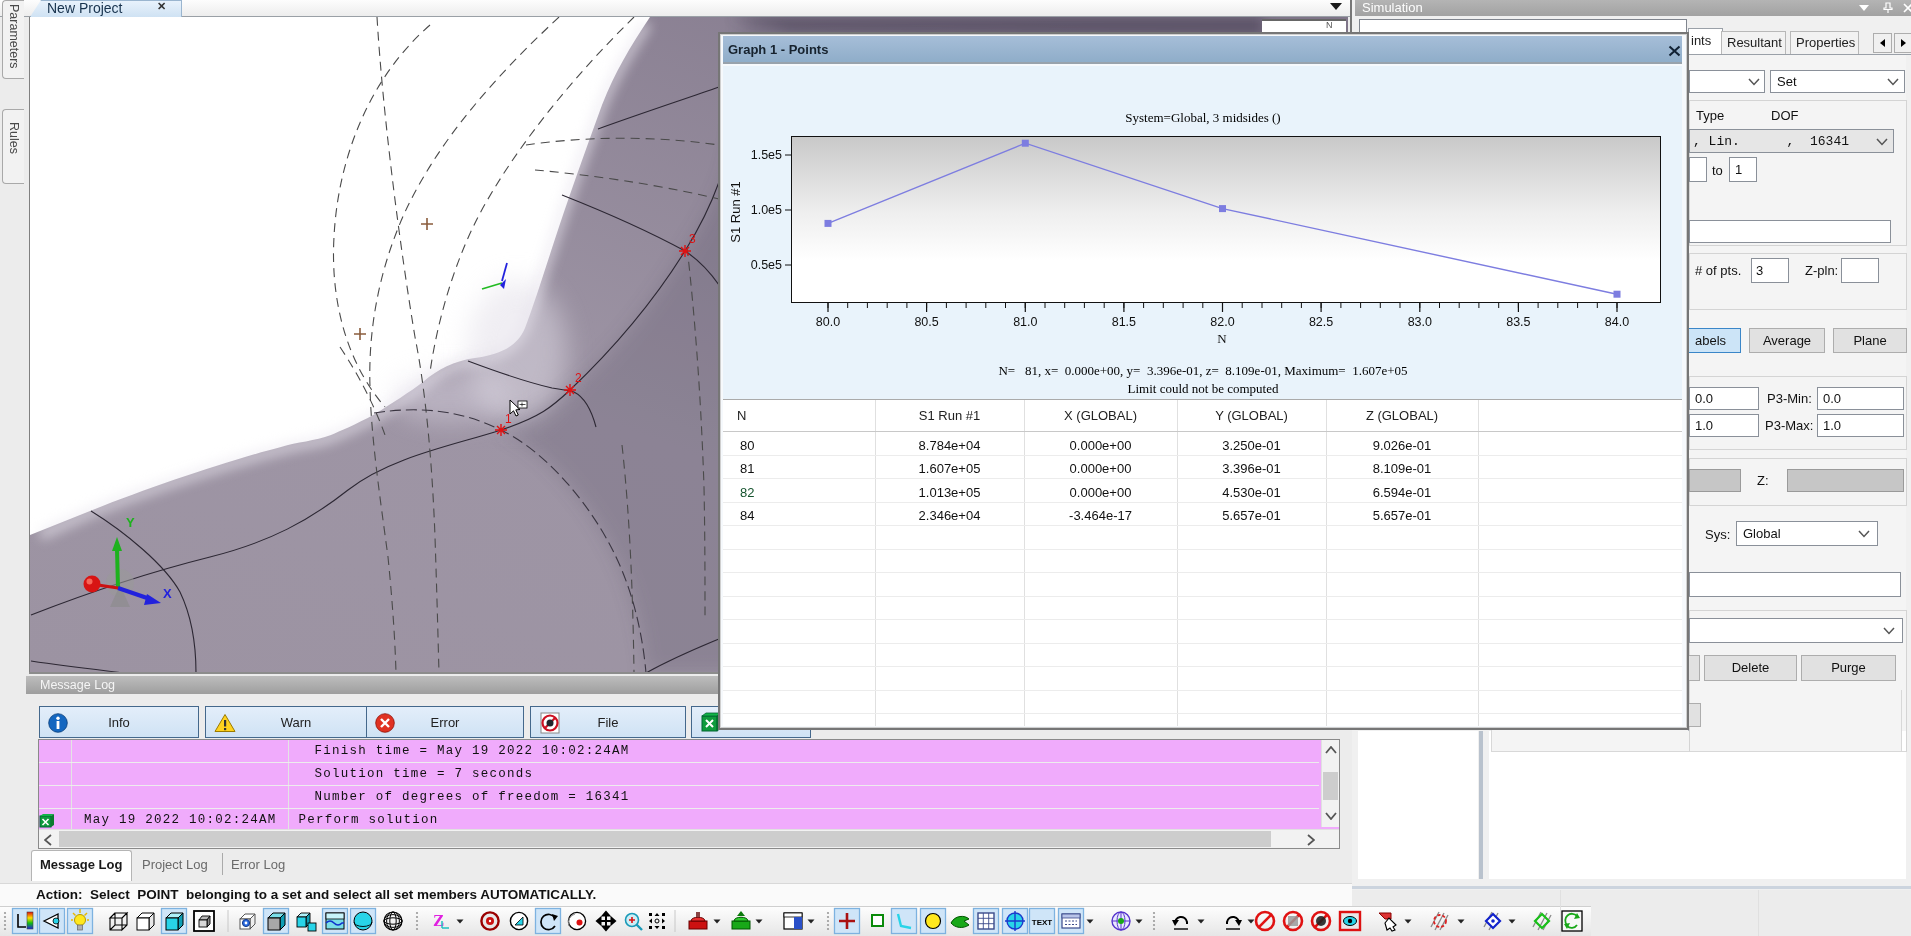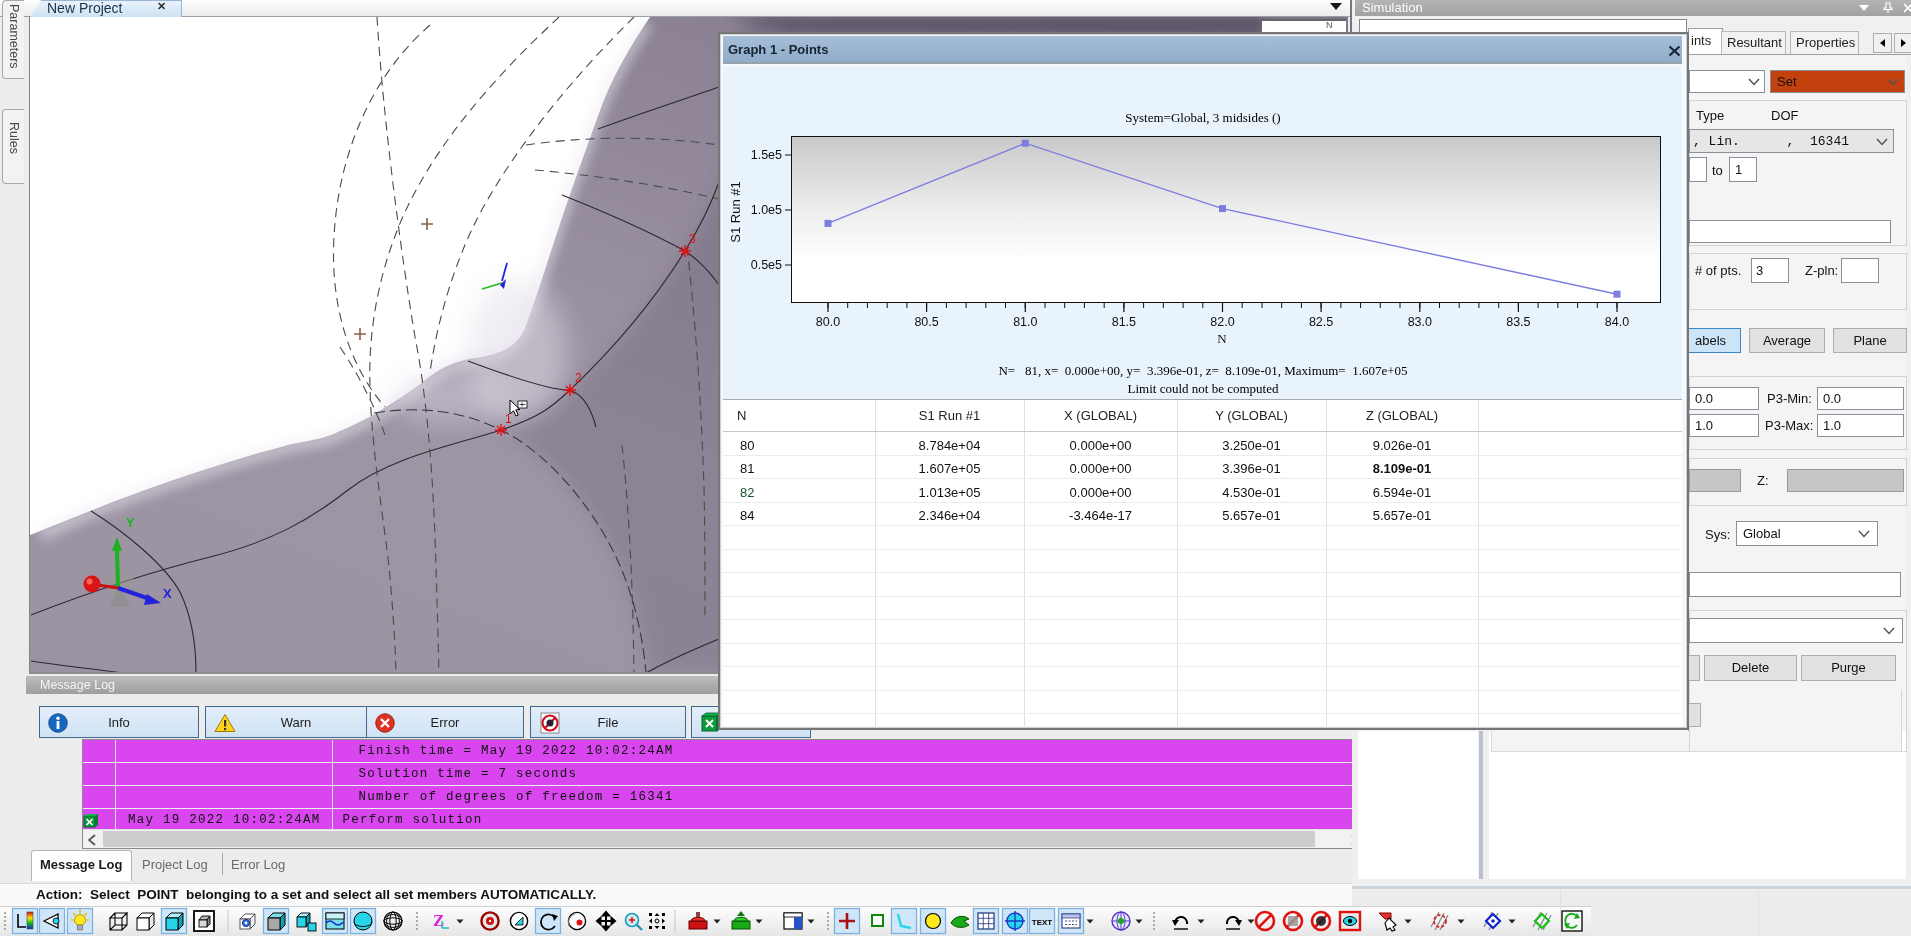--- a/index.html
+++ b/index.html
@@ -162,21 +162,21 @@
 </div>
 <div class="abs bd" style="left:691px;top:706px;width:120px;height:32px;background:linear-gradient(#e3eefa,#cfe2f4);border:1.5px solid #44688c;">
   <svg class="abs" style="left:8px;top:5px;" width="22" height="22">
         <rect x="2" y="4" width="15" height="15" fill="#0f9b3c" stroke="#063" stroke-width="1"></rect>
         <path d="M2,4 L6,1 L21,1 L17,4 Z" fill="#12b447" stroke="#063" stroke-width="0.8"></path>
         <path d="M17,4 L21,1 L21,16 L17,19 Z" fill="#0a7a2e" stroke="#063" stroke-width="0.8"></path>
         <path d="M6,8 L13,15 M13,8 L6,15" stroke="#fff" stroke-width="2"></path>
       </svg>
 </div>
 
-<div class="abs bd" style="left:38px;top:739px;width:1302px;height:110px;background:#d946ef;border:1px solid #8a8a8a;margin-left:44px;">
+<div class="abs bd" style="left:38px;top:739px;width:1302px;height:110px;background:#f0abfc;border:1px solid #8a8a8a;">
 
   <div class="abs" style="left:32px;top:0;width:1px;height:108px;background:#e4e4e4;"></div>
   <div class="abs" style="left:249px;top:0;width:1px;height:108px;background:#e4e4e4;"></div>
   <div class="abs" style="left:0px;top:22px;width:1280px;height:1px;background:#ededed;"></div>
   <div class="abs" style="left:0px;top:45px;width:1280px;height:1px;background:#ededed;"></div>
   <div class="abs" style="left:0px;top:68px;width:1280px;height:1px;background:#ededed;"></div>
   <div style="position:absolute;left:258px;top:4px;font-family:'Liberation Mono',monospace;font-size:12.5px;letter-spacing:1.25px;color:#111;white-space:pre;">  Finish time = May 19 2022 10:02:24AM</div>
   <div style="position:absolute;left:258px;top:27px;font-family:'Liberation Mono',monospace;font-size:12.5px;letter-spacing:1.25px;color:#111;white-space:pre;">  Solution time = 7 seconds</div>
   <div style="position:absolute;left:258px;top:50px;font-family:'Liberation Mono',monospace;font-size:12.5px;letter-spacing:1.25px;color:#111;white-space:pre;">  Number of degrees of freedom = 16341</div>
   <div style="position:absolute;left:45px;top:73px;font-family:'Liberation Mono',monospace;font-size:12.5px;letter-spacing:1.25px;color:#111;white-space:pre;">May 19 2022 10:02:24AM</div>
@@ -569,21 +569,21 @@
       <path d="M2,1 L7,5 L2,9 Z" fill="#000"></path>
     </svg>
 <div class="abs" style="left:1689px;top:54px;width:222px;height:1px;background:#9aa0a8;"></div>
 <div class="abs" style="left:1688px;top:54px;width:1px;height:677px;background:#b0b6be;"></div>
 <div class="abs" style="left:1352px;top:886px;width:559px;height:3px;background:#ccd4de;"></div>
 
 <div class="abs bd" style="left:1689px;top:70px;width:76px;height:23px;background:#fff;border:1px solid #8a9099;"></div>
 <svg class="abs" style="left:1748px;top:78px;" width="12" height="8">
       <path d="M1,1 L6,6.5 L11,1" fill="none" stroke="#555" stroke-width="1.5"></path>
     </svg>
-<div class="abs bd" style="left:1770px;top:70px;width:135px;height:23px;background:#c2410c;border:1px solid #8a9099;">
+<div class="abs bd" style="left:1770px;top:70px;width:135px;height:23px;background:#ffffff;border:1px solid #8a9099;">
   <span style="position:absolute;left:6px;top:3px;font-size:13px;color:#111;">Set</span>
 </div>
 <svg class="abs" style="left:1887px;top:78px;" width="12" height="8">
       <path d="M1,1 L6,6.5 L11,1" fill="none" stroke="#555" stroke-width="1.5"></path>
     </svg>
 
 <div class="abs bd" style="left:1689px;top:100px;width:218px;height:146px;border:1px solid #d4d4d4;"></div>
 <div class="abs" style="left:1696px;top:108px;font-size:13px;color:#111;">Type</div>
 <div class="abs" style="left:1771px;top:108px;font-size:13px;color:#111;">DOF</div>
 <div class="abs bd" style="left:1689px;top:129px;width:205px;height:24px;background:#e6e6e6;border:1px solid #8a9099;">
@@ -740,21 +740,21 @@
 
     <div class="abs" style="left:17px;top:38px;font-size:13px;color:#111;">80</div>
     <div class="abs" style="left:152px;top:38px;width:149px;text-align:center;font-size:13px;color:#111;">8.784e+04</div>
     <div class="abs" style="left:301px;top:38px;width:153px;text-align:center;font-size:13px;color:#111;">0.000e+00</div>
     <div class="abs" style="left:454px;top:38px;width:149px;text-align:center;font-size:13px;color:#111;">3.250e-01</div>
     <div class="abs" style="left:603px;top:38px;width:152px;text-align:center;font-size:13px;color:#111;">9.026e-01</div>
     <div class="abs" style="left:17px;top:61px;font-size:13px;color:#111;">81</div>
     <div class="abs" style="left:152px;top:61px;width:149px;text-align:center;font-size:13px;color:#111;">1.607e+05</div>
     <div class="abs" style="left:301px;top:61px;width:153px;text-align:center;font-size:13px;color:#111;">0.000e+00</div>
     <div class="abs" style="left:454px;top:61px;width:149px;text-align:center;font-size:13px;color:#111;">3.396e-01</div>
-    <div class="abs" style="left:603px;top:61px;width:152px;text-align:center;font-size:13px;color:#111;font-weight:bold;">8.109e-01</div>
+    <div class="abs" style="left:603px;top:61px;width:152px;text-align:center;font-size:13px;color:#111;">8.109e-01</div>
     <div class="abs" style="left:17px;top:85px;font-size:13px;color:#14532d;">82</div>
     <div class="abs" style="left:152px;top:85px;width:149px;text-align:center;font-size:13px;color:#111;">1.013e+05</div>
     <div class="abs" style="left:301px;top:85px;width:153px;text-align:center;font-size:13px;color:#111;">0.000e+00</div>
     <div class="abs" style="left:454px;top:85px;width:149px;text-align:center;font-size:13px;color:#111;">4.530e-01</div>
     <div class="abs" style="left:603px;top:85px;width:152px;text-align:center;font-size:13px;color:#111;">6.594e-01</div>
     <div class="abs" style="left:17px;top:108px;font-size:13px;color:#111;">84</div>
     <div class="abs" style="left:152px;top:108px;width:149px;text-align:center;font-size:13px;color:#111;">2.346e+04</div>
     <div class="abs" style="left:301px;top:108px;width:153px;text-align:center;font-size:13px;color:#111;">-3.464e-17</div>
     <div class="abs" style="left:454px;top:108px;width:149px;text-align:center;font-size:13px;color:#111;">5.657e-01</div>
     <div class="abs" style="left:603px;top:108px;width:152px;text-align:center;font-size:13px;color:#111;">5.657e-01</div>

